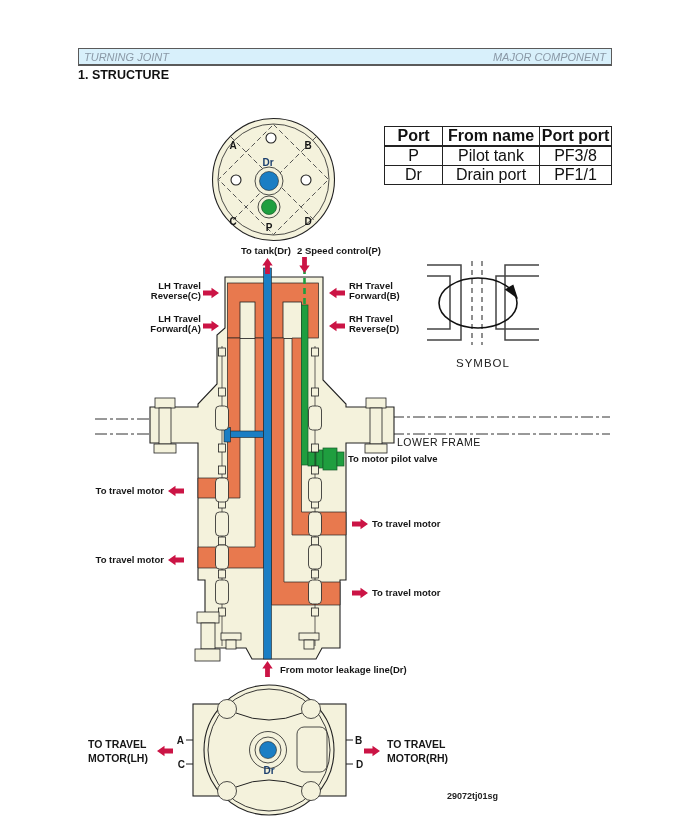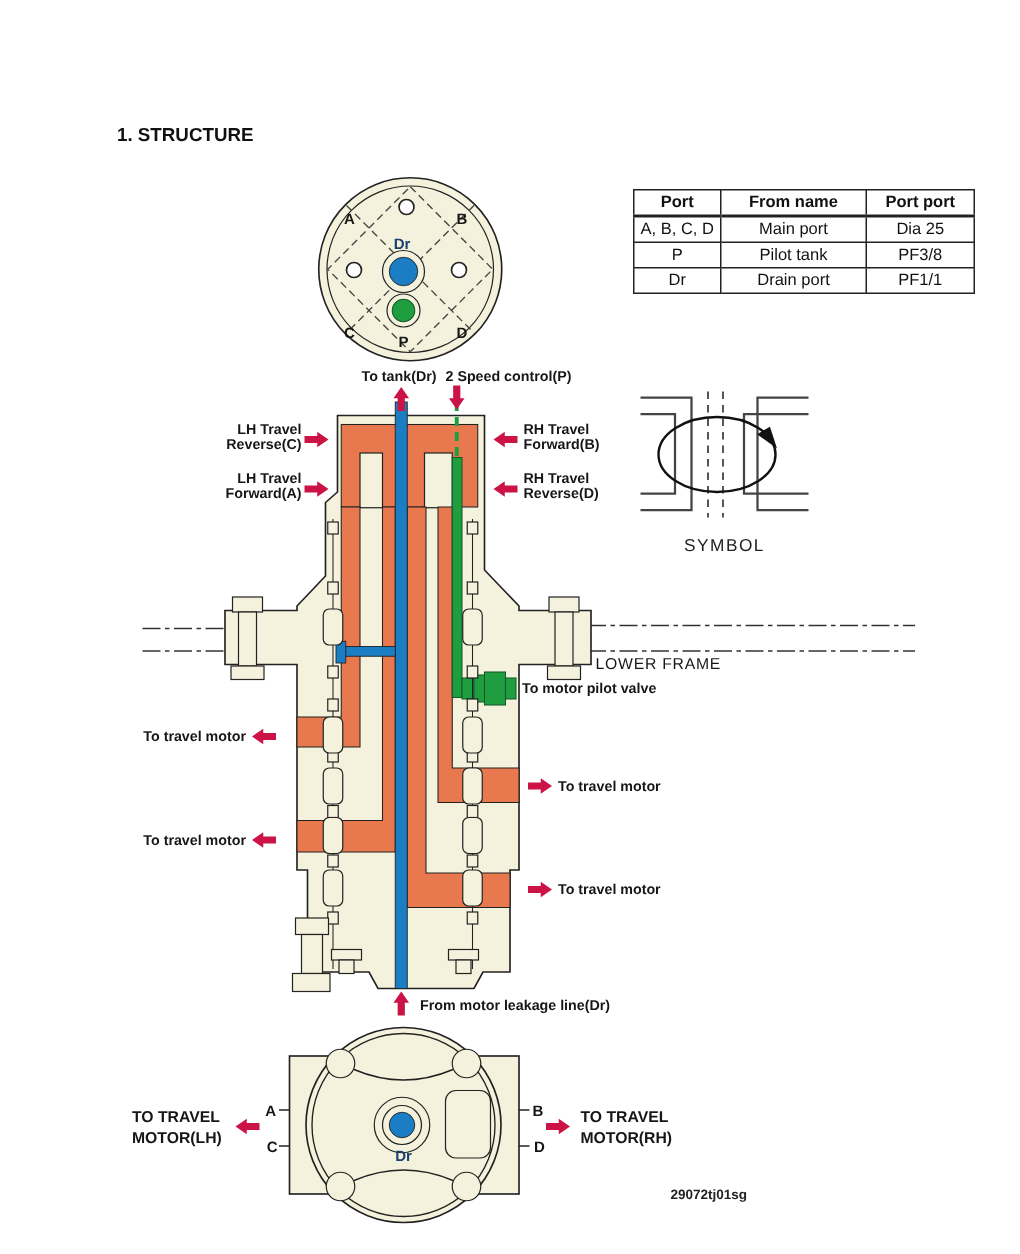--- a/index.html
+++ b/index.html
@@ -2,23 +2,23 @@
 <html><head>
 <meta charset="utf-8">
 <style>
   html,body{margin:0;padding:0;background:#fff;}
   .page{position:relative;width:680px;height:836px;background:#ffffff;overflow:hidden;
         font-family:"Liberation Sans",sans-serif;}
   .header-bar{position:absolute;left:78px;top:48px;width:534px;height:18px;box-sizing:border-box;
         background:#d8f0fb;border:1px solid #5a5a5a;border-bottom-width:2px;
         display:flex;justify-content:space-between;align-items:center;padding:0 5px;
         font-style:italic;font-size:11px;color:#8a98a6;}
-  .section-title{position:absolute;left:78px;top:83px;font-size:12.5px;font-weight:bold;color:#111;}
+  .section-title{position:absolute;left:78px;top:68px;font-size:12.5px;font-weight:bold;color:#111;}
   .port-table{position:absolute;left:384px;top:126px;border-collapse:collapse;
-        font-size:11px;color:#111;table-layout:fixed;margin-left:38px;}
+        font-size:16px;color:#111;table-layout:fixed;}
   .port-table th,.port-table td{border:1px solid #222;text-align:center;padding:0;height:16px;}
   .port-table thead th{border-bottom:2px solid #222;font-weight:bold;}
   svg.diagram{position:absolute;left:0;top:0;}
   .body{fill:#f4f2dc;stroke:#222;stroke-width:1.1;}
   .oln{fill:none;stroke:#222;stroke-width:1;}
   .or{fill:#e8794e;stroke:#222;stroke-width:0.7;}
   .cr{fill:#f4f2dc;stroke:#222;stroke-width:0.8;}
   .bl{fill:#1b7ec4;stroke:#222;stroke-width:0.6;}
   .gr{fill:#1f9e3f;stroke:#145a28;stroke-width:0.7;}
   .arr{fill:#cb1445;}
@@ -34,43 +34,42 @@
   .t10n{font:10.5px "Liberation Sans",sans-serif;fill:#161616;letter-spacing:.5px;}
   .t11{font:11.5px "Liberation Sans",sans-serif;fill:#222;letter-spacing:1px;}
   .tid{font:bold 9px "Liberation Sans",sans-serif;fill:#222;}
   .tdr{fill:#1b3f6e;}
 </style>
 </head>
 <body>
 
 <div class="page">
 
+  <div class="header-bar">
+    <span>TURNING JOINT</span>
+    <span>MAJOR COMPONENT</span>
+  </div>
 
   <div class="section-title">1. STRUCTURE</div>
 
   <table class="port-table">
     <colgroup>
         <col style="width:58px">
         <col style="width:97px">
         <col style="width:72px">
       </colgroup>
     <thead>
       <tr>
         <th>Port</th>
         <th>From name</th>
         <th>Port port</th>
       </tr>
     </thead>
     <tbody>
       <tr>
-        <td>A, B, C, D</td>
-        <td>Main port</td>
-        <td>Dia 25</td>
-      </tr>
-      <tr>
         <td>P</td>
         <td>Pilot tank</td>
         <td>PF3/8</td>
       </tr>
       <tr>
         <td>Dr</td>
         <td>Drain port</td>
         <td>PF1/1</td>
       </tr>
     </tbody>

